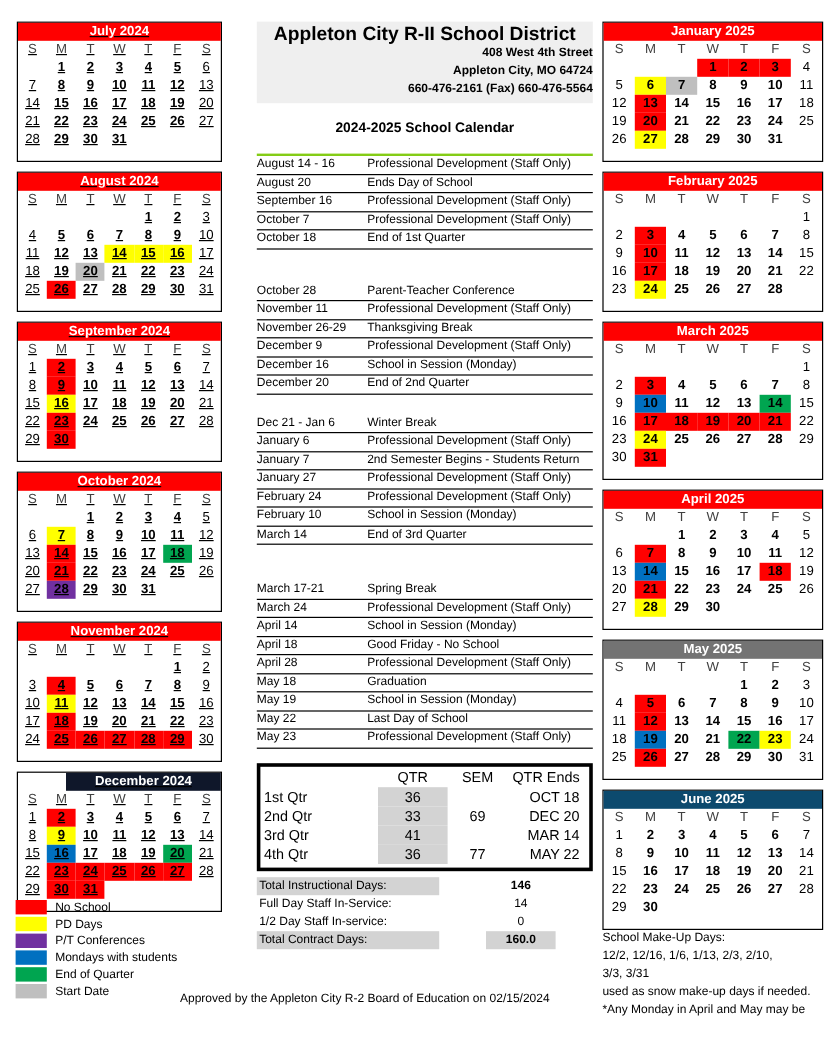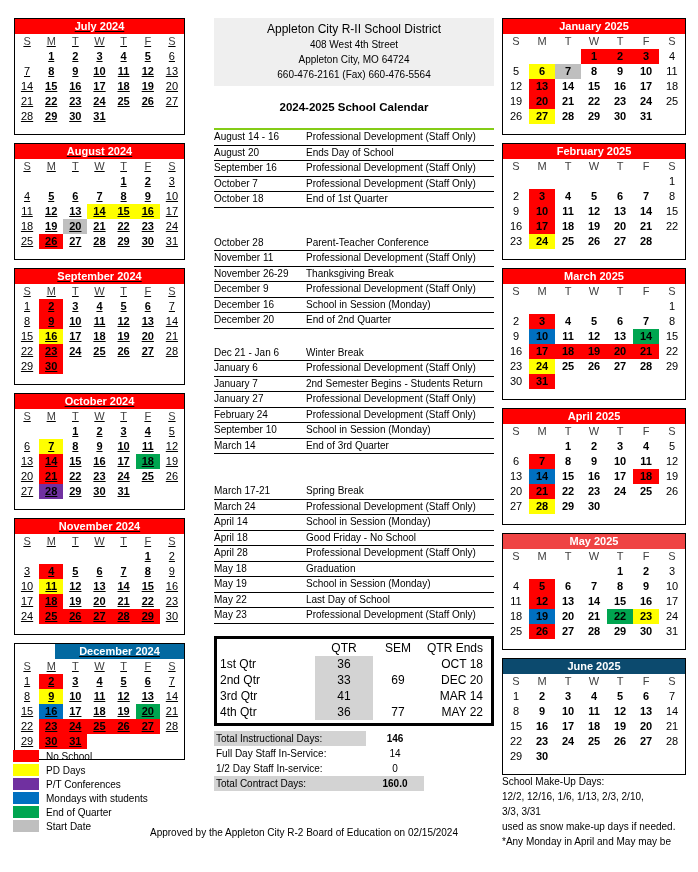--- a/index.html
+++ b/index.html
@@ -13,22 +13,22 @@
   .month-title { height:15px; line-height:15px; text-align:center; color:#fff;
                  font-size:11px; font-weight:bold; }
   .dow-row, .week-row { display:grid; grid-template-columns:repeat(7,1fr); height:15px; }
   .dow-cell { text-align:center; font-size:11px; line-height:15px; color:#404040; }
   .day-cell { text-align:center; font-size:11px; line-height:15px; color:#000; }
   .day-cell.wd { font-weight:bold; }
 
   
   .col-center { position:absolute; left:214px; top:18px; width:280px; }
   .district-header { background:#efefef; text-align:center; padding:3px 0 4px; }
-  .district-name { font-size:12px; font-weight:normal; line-height:16px; }
-  .district-line { font-size:10px; font-weight:normal; line-height:15px; }
+  .district-name { font-size:16px; font-weight:bold; line-height:16px; }
+  .district-line { font-size:10px; font-weight:bold; line-height:15px;text-align:right; }
   .cal-title { margin-top:15px; text-align:center; font-size:11.5px; font-weight:bold; }
 
   .events { margin-top:15px; }
   .event-group + .event-group { margin-top:28px; }
   .event-group:nth-of-type(3) { margin-top:17px; }
   .event-group:nth-of-type(4) { margin-top:30px; }
   .event-row { display:flex; height:14.5px; font-size:10px; line-height:14px;
                border-bottom:1px solid #000; white-space:nowrap; }
   .event-group:first-of-type .event-row:first-child { border-top:2px solid #84cc16; }
   .event-date { width:92px; flex:none; }
@@ -37,21 +37,21 @@
   .qtr-box { border:3px solid #000; margin-top:12px; padding:1px 0 3px; }
   .qtr-row { display:grid; grid-template-columns:98px 58px 50px 65px;
              height:16px; font-size:12px; line-height:16px; }
   .qtr-label { padding-left:3px; }
   .qtr-num { text-align:center; }
   .qtr-num.graycol { background:#d3d3d3; font-weight:normal; }
   .qtr-ends { text-align:right; padding-right:5px; }
   .qtr-head { font-weight:normal; }
 
   .totals { margin-top:5px; }
-  .total-row { display:flex; height:15px; font-size:10px; line-height:15px; }
+  .total-row { display:flex; height:15px; font-size:10px; line-height:15px;gap:39px; }
   .total-label { width:150px; padding-left:2px; flex:none; }
   .total-value { width:58px; text-align:center; }
   .graybg { background:#d3d3d3; }
   .boldv { font-weight:bold; }
 
   
   .legend { position:absolute; left:13px; top:749px; }
   .legend-row { display:flex; align-items:center; height:14px; }
   .swatch { width:26px; height:12.5px; margin-right:7px; flex:none; }
   .legend-label { font-size:10px; }
@@ -345,21 +345,21 @@
           <span class="day-cell">24</span>
           <span class="day-cell wd" style="background: rgb(255, 0, 0);">25</span>
           <span class="day-cell wd" style="background: rgb(255, 0, 0);">26</span>
           <span class="day-cell wd" style="background: rgb(255, 0, 0);">27</span>
           <span class="day-cell wd" style="background: rgb(255, 0, 0);">28</span>
           <span class="day-cell wd" style="background: rgb(255, 0, 0);">29</span>
           <span class="day-cell">30</span>
         </div>
       </div>
       <div class="month">
-        <div class="month-title" style="background: #0369a1; margin-left: 40px;">December 2024</div>
+        <div class="month-title" style="background: #0f172a; margin-left: 40px;">December 2024</div>
         <div class="dow-row">
           <span class="dow-cell">S</span>
           <span class="dow-cell">M</span>
           <span class="dow-cell">T</span>
           <span class="dow-cell">W</span>
           <span class="dow-cell">T</span>
           <span class="dow-cell">F</span>
           <span class="dow-cell">S</span>
         </div>
         <div class="week-row">
@@ -482,21 +482,21 @@
           </div>
           <div class="event-row">
             <span class="event-date">January 27</span>
             <span class="event-desc">Professional Development (Staff Only)</span>
           </div>
           <div class="event-row">
             <span class="event-date">February 24</span>
             <span class="event-desc">Professional Development (Staff Only)</span>
           </div>
           <div class="event-row">
-            <span class="event-date">September 10</span>
+            <span class="event-date">February 10</span>
             <span class="event-desc">School in Session (Monday)</span>
           </div>
           <div class="event-row">
             <span class="event-date">March 14</span>
             <span class="event-desc">End of 3rd Quarter</span>
           </div>
         </div>
         <div class="event-group">
           <div class="event-row">
             <span class="event-date">March 17-21</span>
@@ -820,21 +820,21 @@
           <span class="day-cell">27</span>
           <span class="day-cell wd" style="background: rgb(255, 255, 0);">28</span>
           <span class="day-cell wd">29</span>
           <span class="day-cell wd">30</span>
           <span class="day-cell wd"></span>
           <span class="day-cell wd"></span>
           <span class="day-cell"></span>
         </div>
       </div>
       <div class="month">
-        <div class="month-title" style="background: #ef4444;">May 2025</div>
+        <div class="month-title" style="background: #737373;">May 2025</div>
         <div class="dow-row">
           <span class="dow-cell">S</span>
           <span class="dow-cell">M</span>
           <span class="dow-cell">T</span>
           <span class="dow-cell">W</span>
           <span class="dow-cell">T</span>
           <span class="dow-cell">F</span>
           <span class="dow-cell">S</span>
         </div>
         <div class="week-row">

